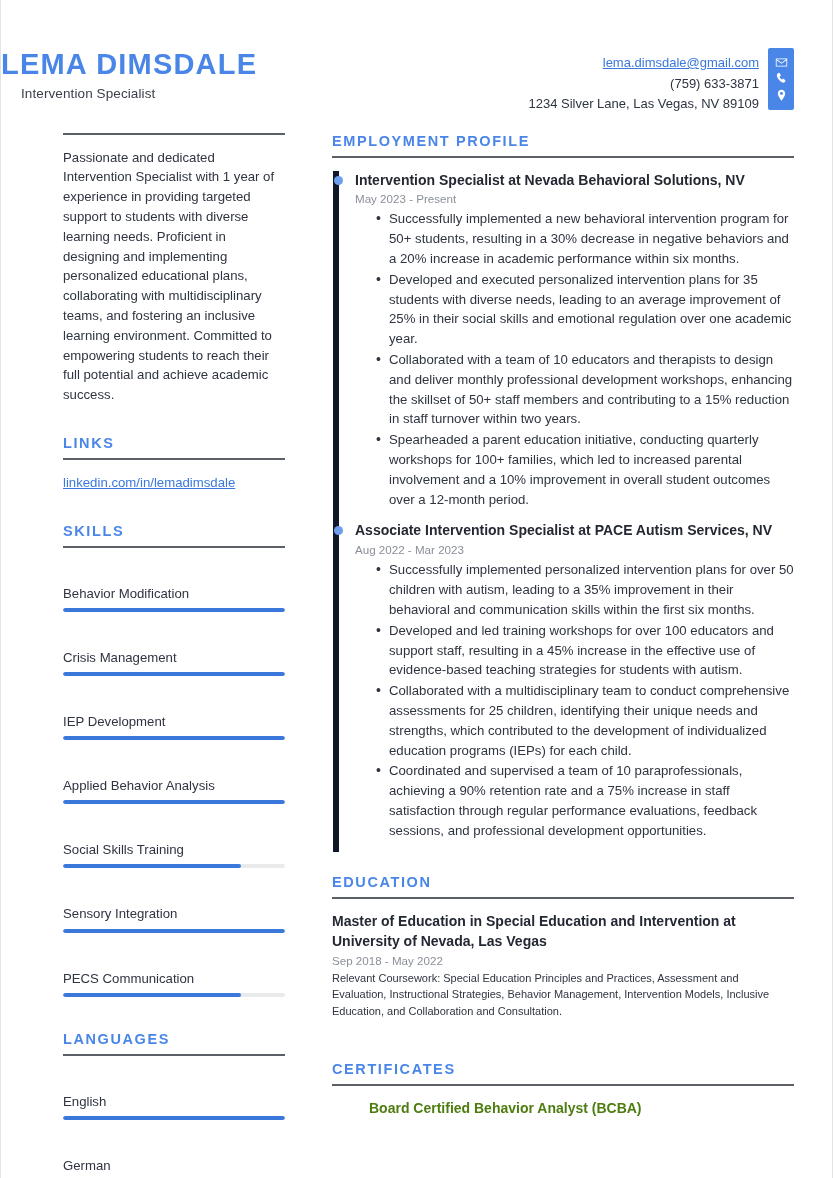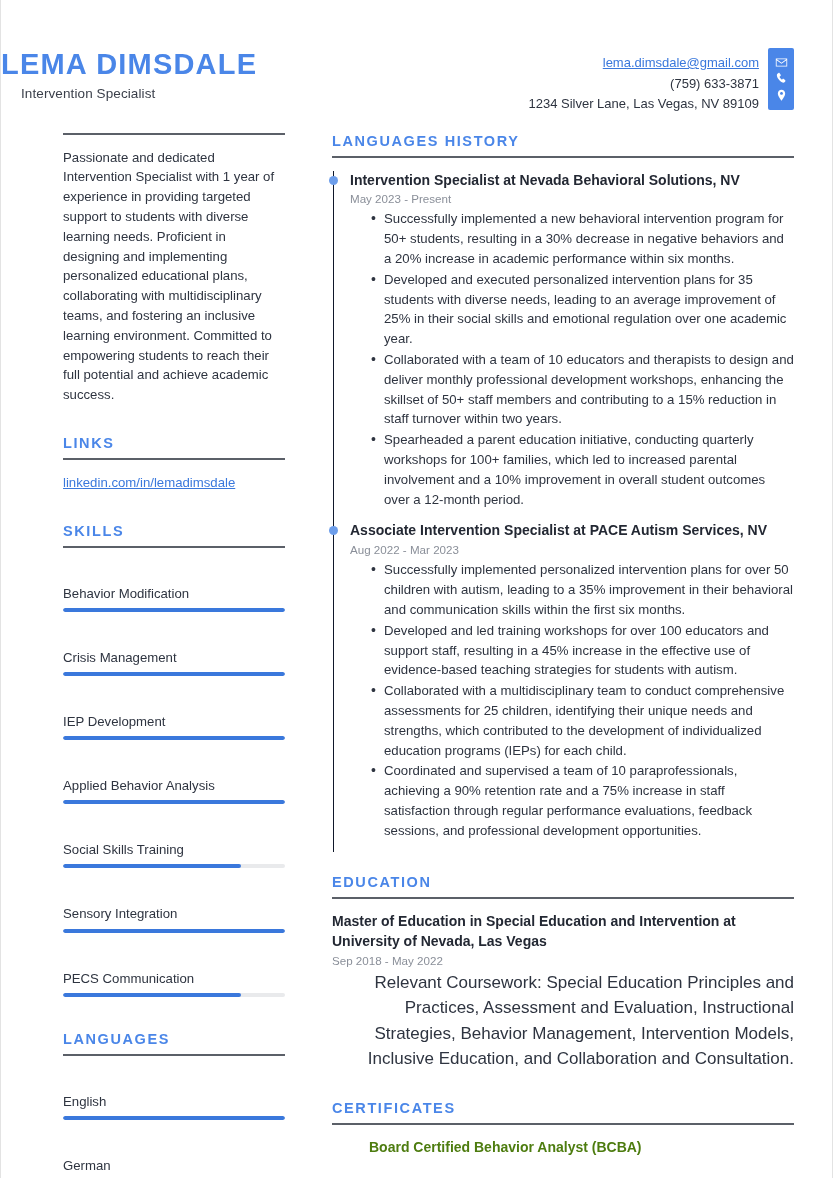--- a/index.html
+++ b/index.html
@@ -140,21 +140,21 @@
   .hobby-item {
     font-size: 13.2px;
     color: #2e3440;
     line-height: 1.52;
   }
 
   
   .timeline {
     position: relative;
     padding-left: 16px;
-    border-left: 1px solid #0f172a;
+    border-left: 6px solid #0f172a;
     margin-left: 1px;
   }
   .job { position: relative; padding-bottom: 11px; }
   .job-dot {
     position: absolute;
     left: -21px;
     top: 5px;
     width: 9px;
     height: 9px;
     border-radius: 50%;
@@ -184,38 +184,37 @@
   .bullets li::before {
     content: "•";
     position: absolute;
     left: 0;
     top: -1px;
     color: #2e3440;
     font-size: 14px;
   }
 
   
-  .edu-block { margin-bottom: 6px; }
+  .edu-block { margin-bottom: 20px; }
   .edu-head {
     font-size: 14px;
     font-weight: bold;
     color: #232833;
     line-height: 1.40;
   }
   .edu-dates {
     font-size: 11.6px;
     color: #8a8f99;
     margin-top: 2px;
     margin-bottom: 3px;
   }
   .edu-desc {
-    font-size: 17px;
+    font-size: 11px;
     line-height: 1.50;
     color: #2e3440;
-    text-align: right;
   }
 
   
   .cert-head {
     font-size: 14px;
     font-weight: bold;
     color: #4d7c0f;
     line-height: 1.4;
     padding-left: 37px;
   }
@@ -358,21 +357,21 @@
         <div class="sec-rule"></div>
         <div class="hobby-item">Creating sensory targeted</div>
         <div class="hobby-item">Organizing inclusive social events</div>
       </div>
 
     </div>
 
     <div class="col-right">
 
       <div class="section">
-        <div class="sec-title">LANGUAGES HISTORY</div>
+        <div class="sec-title">EMPLOYMENT PROFILE</div>
         <div class="sec-rule"></div>
 
         <div class="timeline">
 
           <div class="job">
             <span class="job-dot"></span>
             <div class="job-head">Intervention Specialist at Nevada Behavioral Solutions, NV</div>
             <div class="job-dates">May 2023 - Present</div>
             <ul class="bullets">
               <li>Successfully implemented a new behavioral intervention program for 50+ students, resulting in a 30% decrease in negative behaviors and a 20% increase in academic performance within six months.</li>

